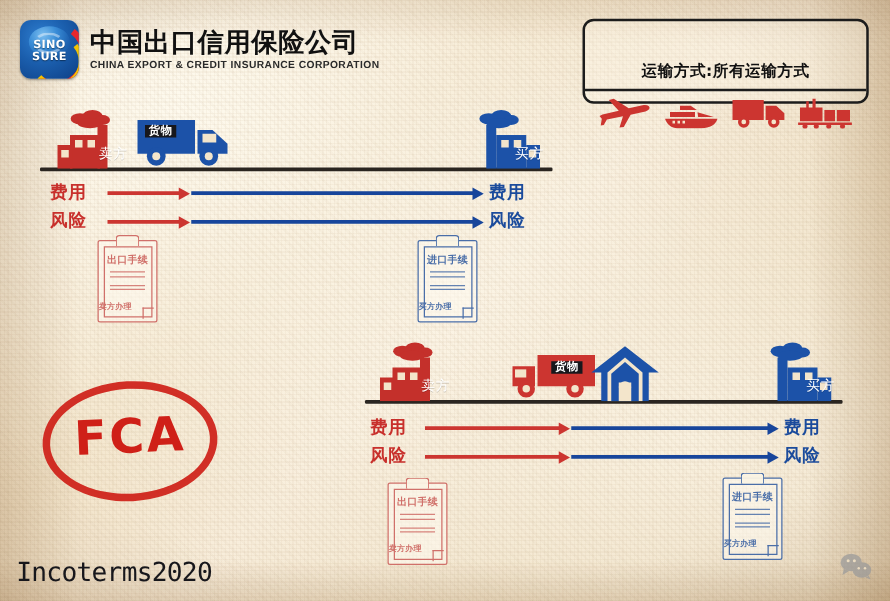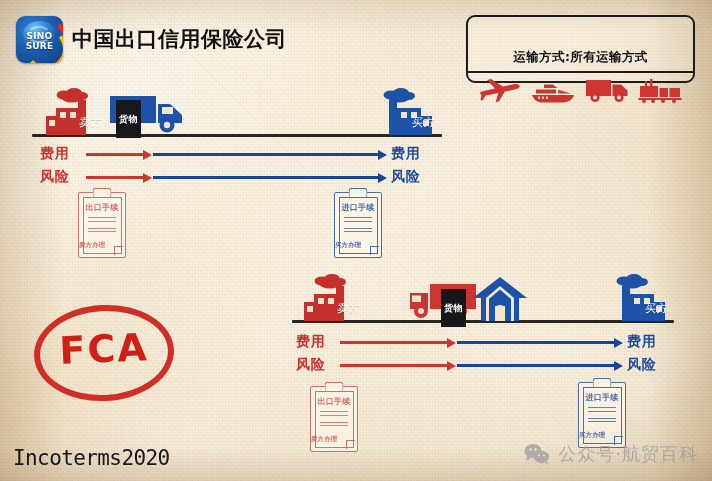--- a/index.html
+++ b/index.html
@@ -95,21 +95,21 @@
   .ground{
     position:absolute;height:3px;background:#2a2520;border-radius:1px;
   }
   .factory-label{
     position:absolute;font-family:"DejaVu Sans",sans-serif;font-weight:400;
     font-size:11px;color:#fff;text-align:right;width:100%;bottom:5px;left:0;
     letter-spacing:.5px;text-shadow:0 1px 0 rgba(0,0,0,.18);
   }
   .cargo-tag{
     position:absolute;background:#17171c;color:#fff;font-family:"DejaVu Sans",sans-serif;
-    font-weight:700;font-size:9px;padding:14px 3px;letter-spacing:.5px;line-height:1.15;
+    font-weight:700;font-size:9px;padding:0 3px;letter-spacing:.5px;line-height:1.15;
   }
 
   .flowlabel{
     position:absolute;font-family:"DejaVu Sans",sans-serif;font-weight:700;font-size:14px;
     letter-spacing:.8px;white-space:nowrap;
   }
   .lr{color:#c8302c;}
   .lb{color:#1b4b9c;}
 
   .bar{position:absolute;height:3.4px;border-radius:0;}
@@ -190,20 +190,21 @@
         <div class="globe"></div>
         <div class="swoosh"></div>
         <div class="swoosh2"></div>
         <div class="ltxt">
           <div>SINO</div>
           <div>SURE</div>
         </div>
       </div>
       <div>
         <div class="logo-cn">中国出口信用保险公司</div>
+        <div class="logo-en">CHINA EXPORT &amp; CREDIT INSURANCE CORPORATION</div>
       </div>
     </div>
 
     <div class="transport">
       <div class="ttitle">运输方式:所有运输方式</div>
       <div class="ticons">
 
         <svg width="42" height="26" viewBox="0 0 42 26">
           <path fill="#cc3530" d="M3 14.5 L16 11.5 L8 3 L12 2 L24 9.6 L35 7.2 C39 6.5 41 8 40.6 9.6 C40.2 11.2 38.3 12 35.5 12.6 L25.5 14.8 L20 24.5 L16.6 25 L19.4 16 L6.5 18.6 L4 23 L1.6 23.4 L2.4 18 L0.6 15.8 Z"></path>
         </svg>
@@ -445,17 +446,16 @@
       <svg width="26" height="22" viewBox="0 0 26 22">
         <ellipse cx="9" cy="8" rx="8.5" ry="7" fill="#9a9a9a"></ellipse>
         <path fill="#9a9a9a" d="M3 13 L2 18 L7 15 Z"></path>
         <ellipse cx="17.5" cy="14" rx="7.5" ry="6.2" fill="#9a9a9a"></ellipse>
         <path fill="#9a9a9a" d="M23 18.5 L24.5 21.5 L20.5 20 Z"></path>
         <circle cx="6.5" cy="6.5" r="1.2" fill="#f3e5cb"></circle>
         <circle cx="11.5" cy="6.5" r="1.2" fill="#f3e5cb"></circle>
         <circle cx="15" cy="12.5" r="1" fill="#f3e5cb"></circle>
         <circle cx="20" cy="12.5" r="1" fill="#f3e5cb"></circle>
       </svg>
-      <span class="wtxt">公众号·航贸百科</span>
     </div>
 
   </div>
 </div>
 
 </body></html>

